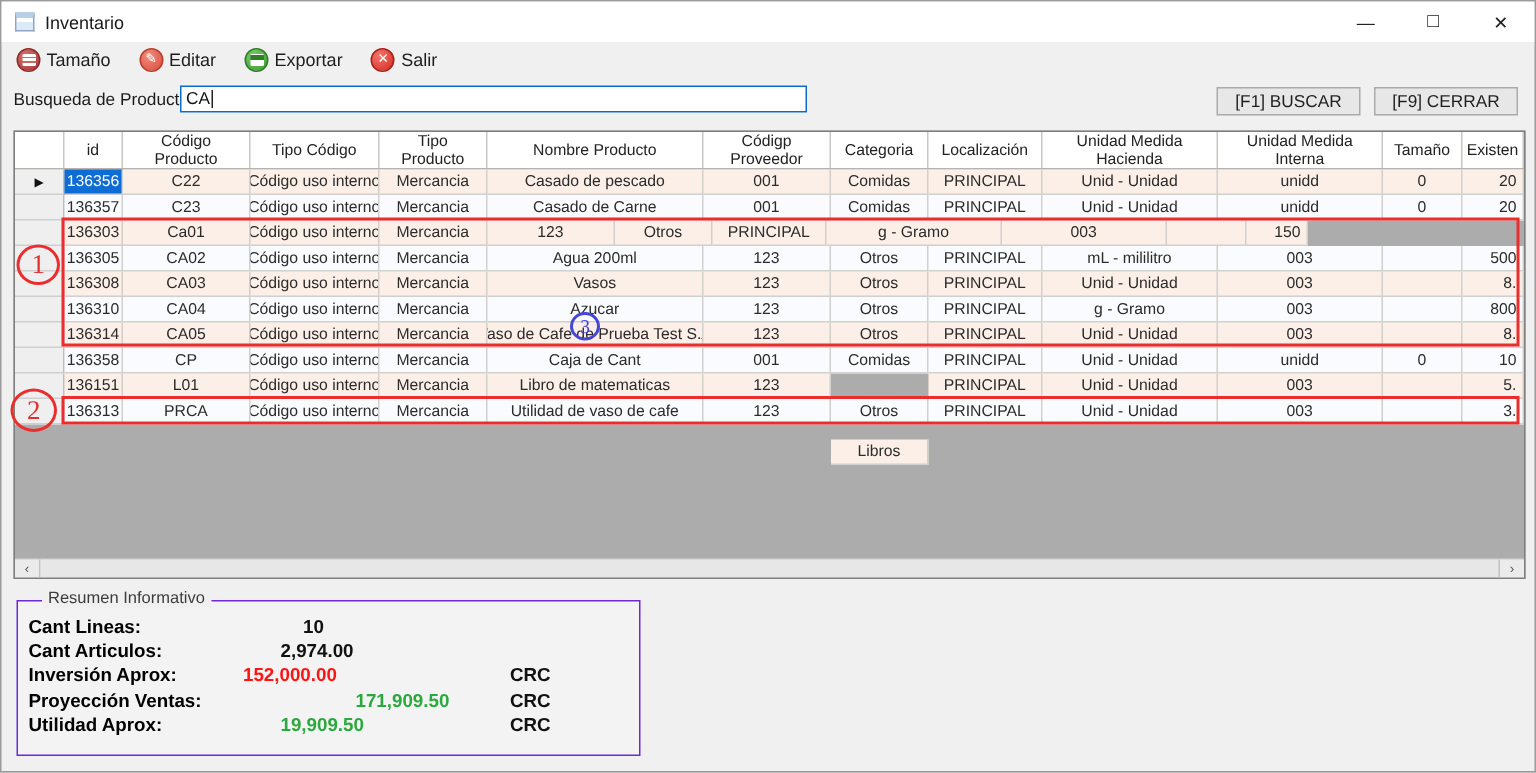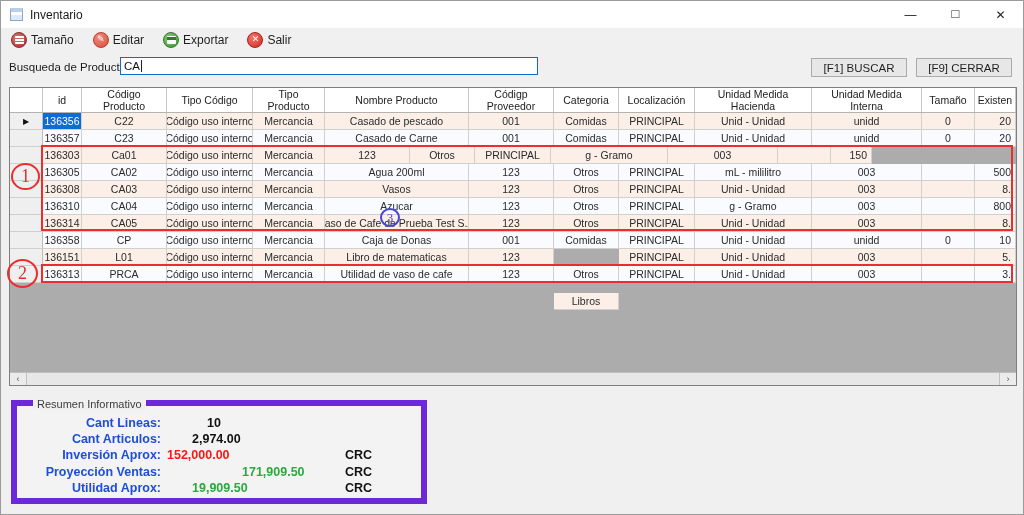--- a/index.html
+++ b/index.html
@@ -72,26 +72,26 @@
   .hscroll { position:absolute; left:0; bottom:0; width:100%; height:13px; background:#d2d2d2;
              border-top:1px solid #bfbfbf; }
   .sarrow { position:absolute; top:0; width:17px; height:12px; background:#ebebeb; color:#555;
             font-size:9px; display:flex; align-items:center; justify-content:center; }
   .sarrow.left { left:0; border-right:1px solid #c2c2c2; }
   .sarrow.right{ right:0; border-left:1px solid #c2c2c2; }
   .sthumb { position:absolute; top:0; left:17px; right:17px; height:12px; background:#e7e7e7; }
 
   
   .summary { position:absolute; left:10px; top:399px; width:416px; height:104px;
-             background:#f3f3f3; border:6px solid #6d28d9; }
+             background:#f3f3f3; border:1px solid #6d28d9; }
   .sum-title { position:absolute; left:16px; top:-8px; background:#f0f0f0; padding:0 4px;
                font-size:11px; color:#3c3c3c; }
   .srow { position:absolute; left:0; width:100%; height:15px; }
-  .srow .slabel { position:absolute; left:16px; width:128px; text-align:right; font-weight:bold;
-                  font-size:12.5px; color:#1d4ed8; }
+  .srow .slabel { position:absolute; left:7px; width:128px; text-align:left; font-weight:bold;
+                  font-size:12.5px; color:#000000; }
   .srow .sval { position:absolute; font-weight:bold; font-size:12.5px; }
   .srow .scur { position:absolute; left:328px; font-weight:bold; font-size:12.5px; color:#111; }
 
   
   .ann { position:absolute; pointer-events:none; }
   .ann-rect { border:2px solid #ec2d2d; }
   .ann-circle { border:2.5px solid #ec2d2d; border-radius:50%; display:flex; align-items:center;
                 justify-content:center; font-family:"Liberation Serif","DejaVu Serif",serif;
                 color:#e23030; }
   .ann-circle.blue { border:2px solid #4646d6; color:#4646d6; }
@@ -273,21 +273,21 @@
           <div class="cell" style="width: 110px;">003</div>
           <div class="cell" style="width: 53px;"></div>
           <div class="cell num" style="width: 41px;">8.</div>
         </div>
         <div class="grow alt1">
           <div class="rowhdr"></div>
           <div class="cell" style="width: 39px;">136358</div>
           <div class="cell" style="width: 85px;">CP</div>
           <div class="cell" style="width: 86px;">Código uso interno</div>
           <div class="cell" style="width: 72px;">Mercancia</div>
-          <div class="cell" style="width: 144px;">Caja de Donas</div>
+          <div class="cell" style="width: 144px;">Caja de Cant</div>
           <div class="cell" style="width: 85px;">001</div>
           <div class="cell" style="width: 65px;">Comidas</div>
           <div class="cell" style="width: 76px;">PRINCIPAL</div>
           <div class="cell" style="width: 117px;">Unid - Unidad</div>
           <div class="cell" style="width: 110px;">unidd</div>
           <div class="cell" style="width: 53px;">0</div>
           <div class="cell num" style="width: 41px;">10</div>
         </div>
         <div class="grow alt0">
           <div class="rowhdr"></div>

